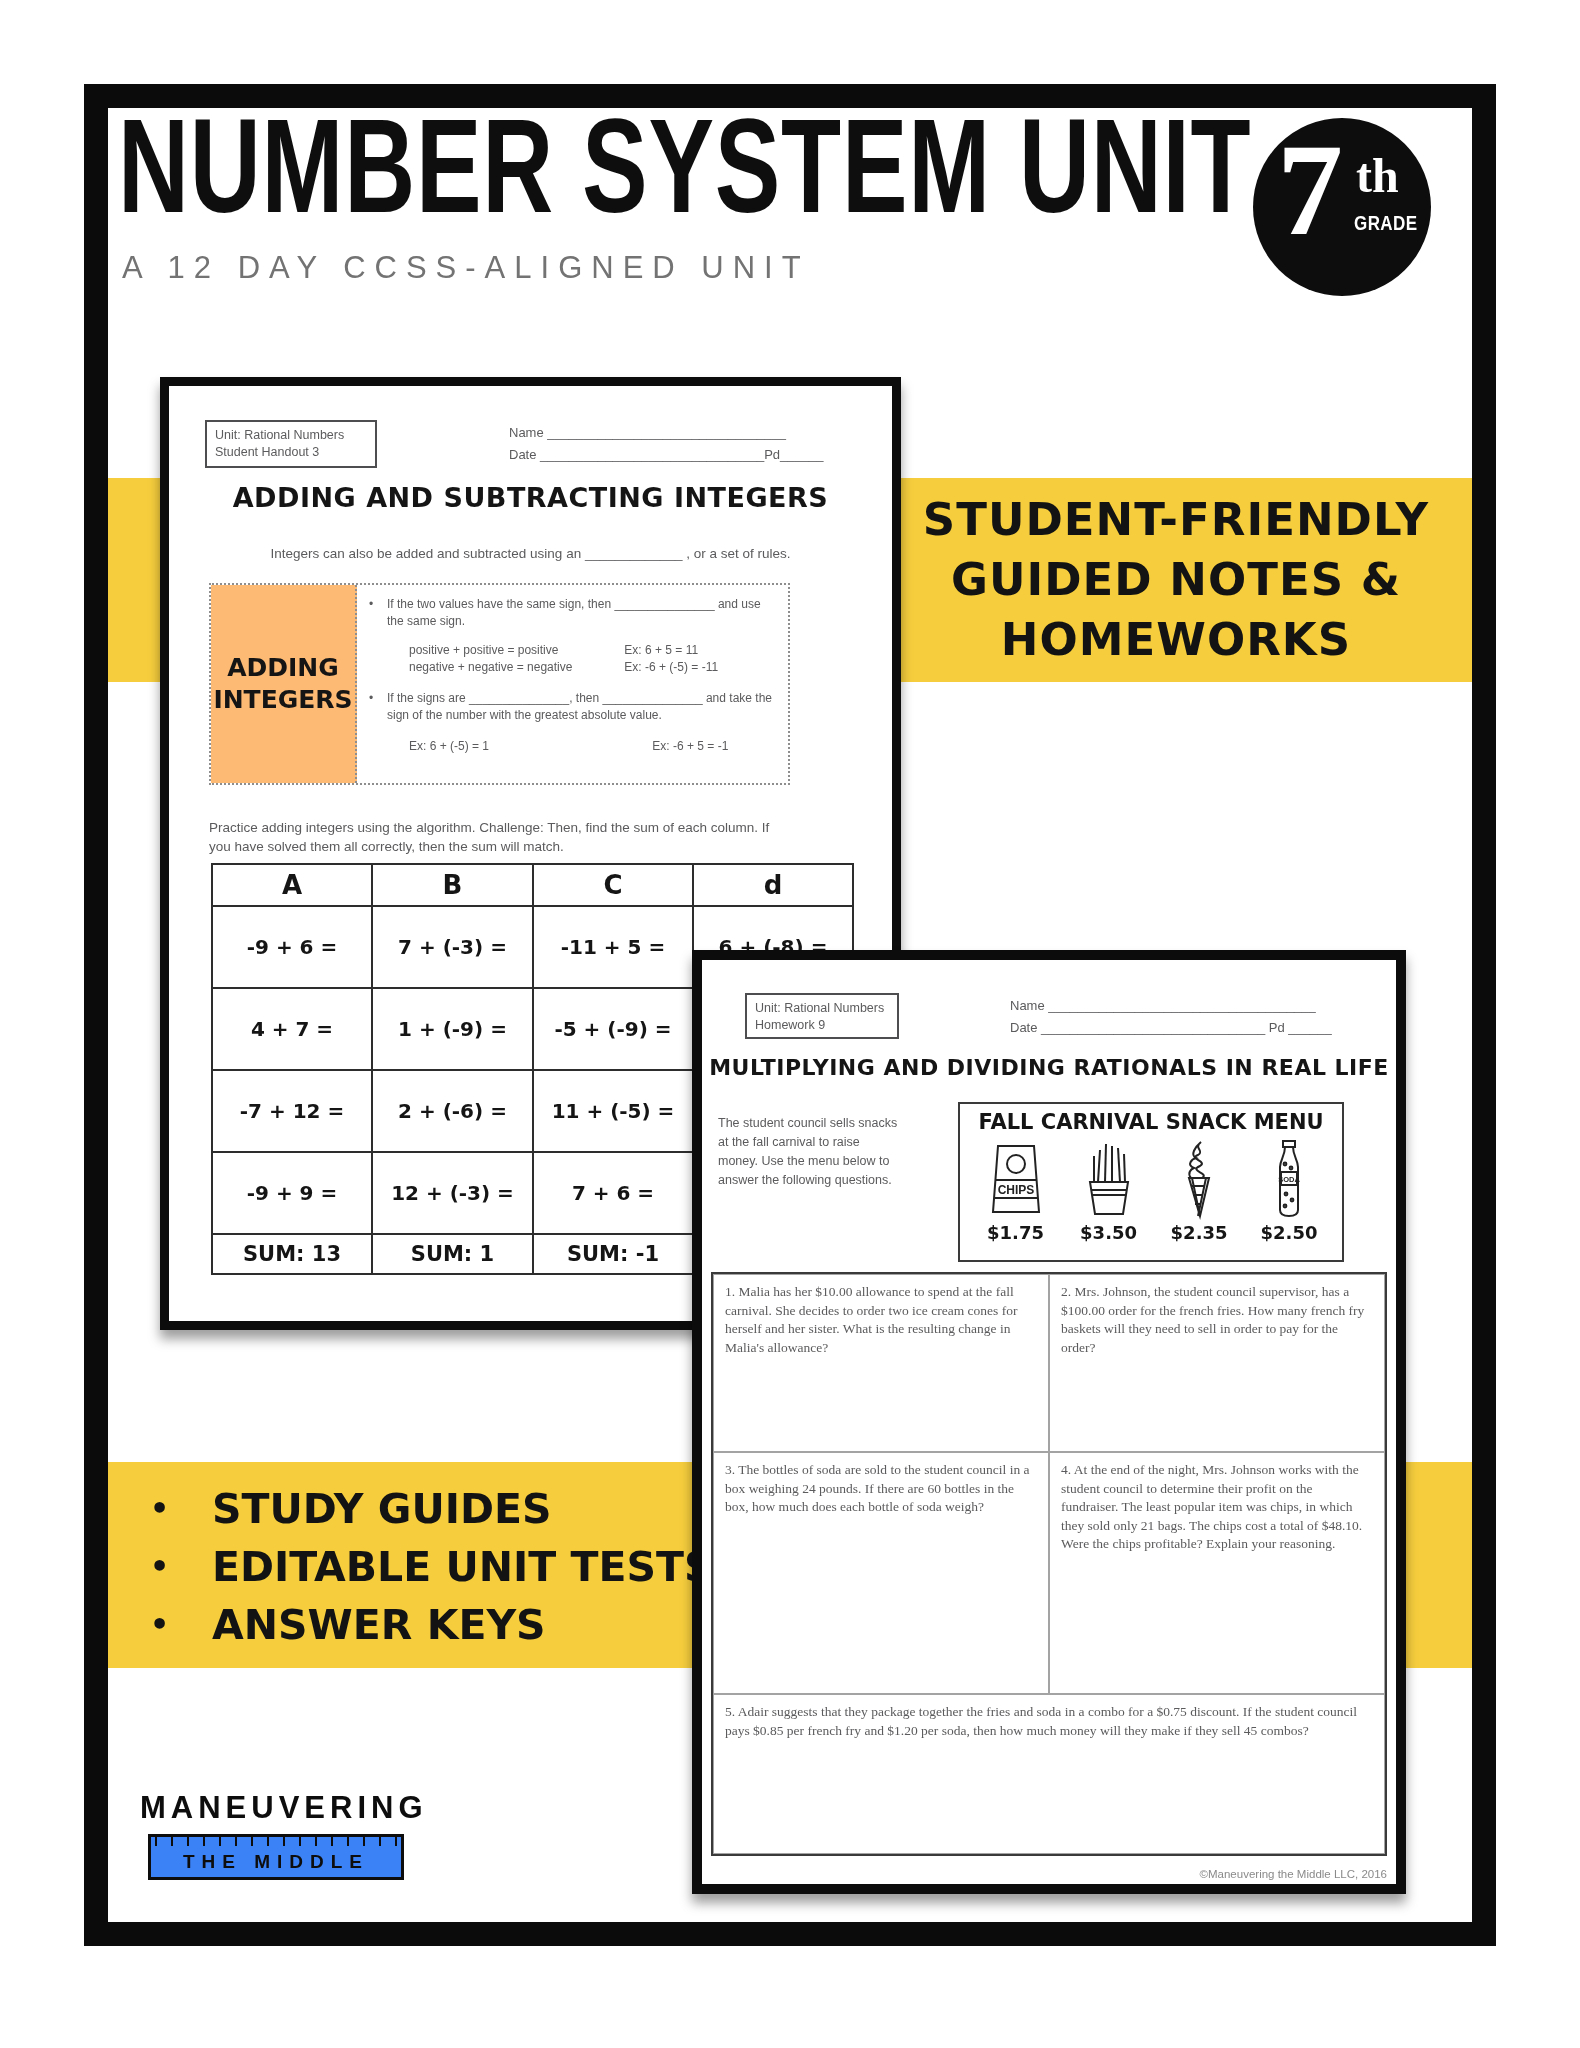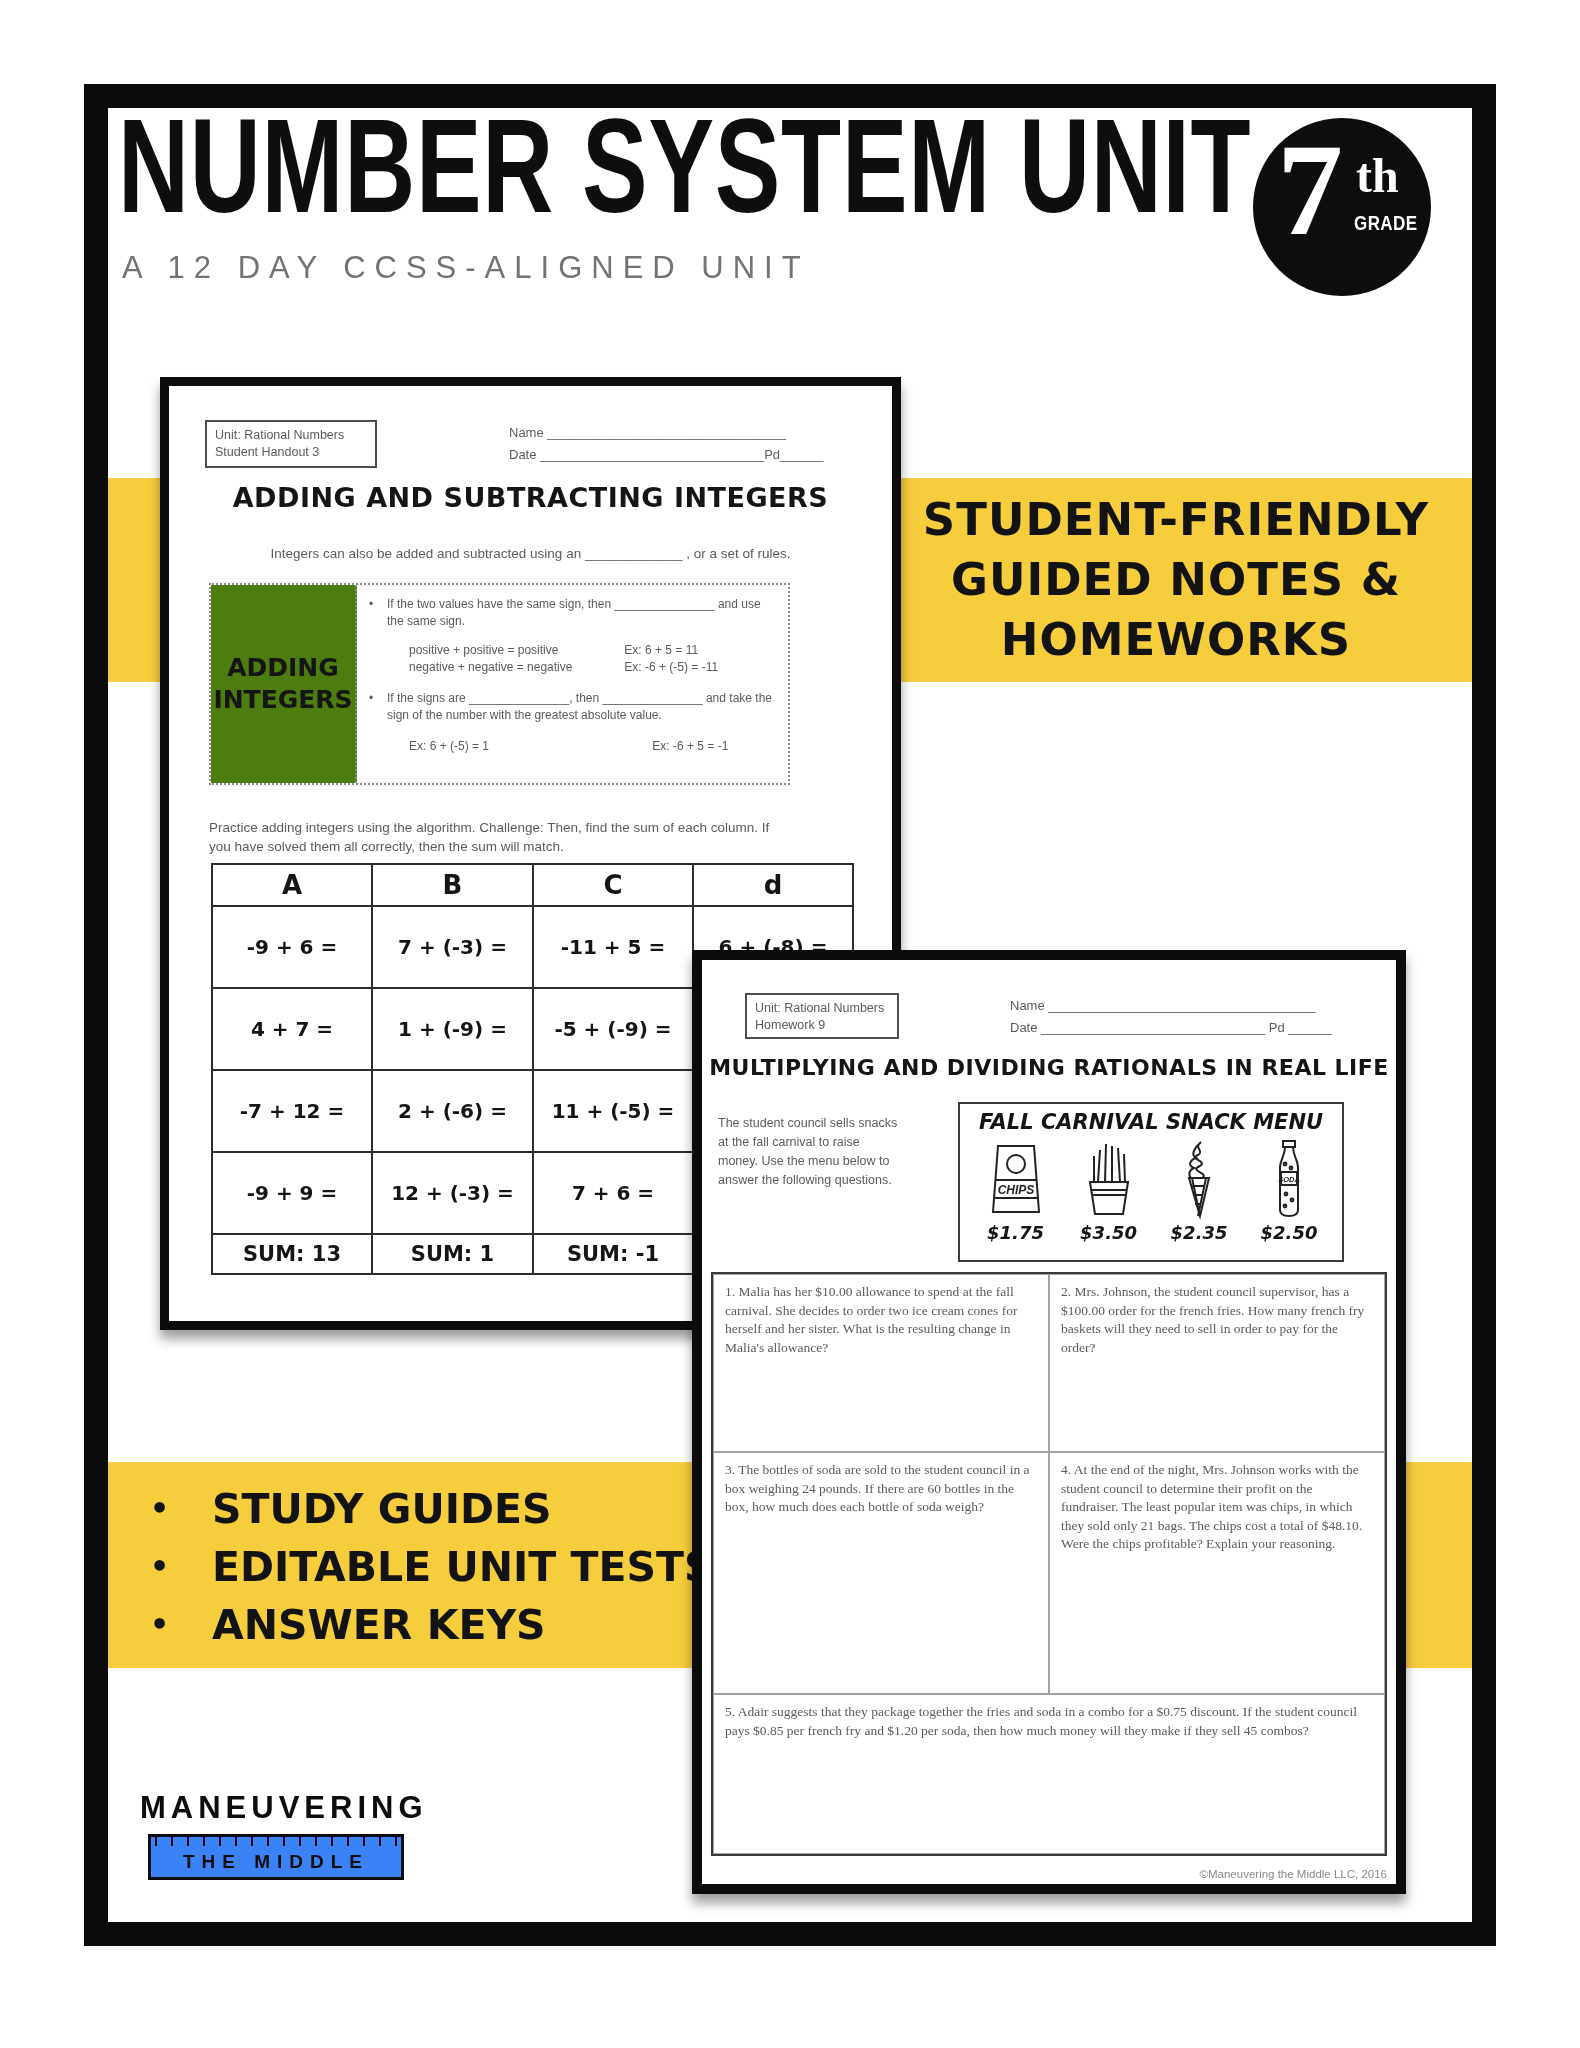--- a/index.html
+++ b/index.html
@@ -47,41 +47,41 @@
   .hand{font-family:"DejaVu Sans","Liberation Sans",sans-serif;font-weight:600;color:#151515;}
   .unit-box{position:absolute;border:2px solid #4e4e50;padding:5px 8px;font-size:12.5px;
             line-height:17px;color:#5b5b5d;box-sizing:border-box;}
   .name-block{position:absolute;font-size:13px;line-height:22px;color:#5b5b5d;white-space:nowrap;}
   .sheet-title{position:absolute;left:0;width:100%;text-align:center;font-size:27px;letter-spacing:0.5px;}
 
   
   .ws1-intro{position:absolute;left:0;top:160px;width:100%;text-align:center;font-size:13.5px;}
   .rules{position:absolute;left:40px;top:197px;width:581px;height:202px;box-sizing:border-box;
          border:2px dotted #8e8e8e;display:flex;}
-  .rules-label{width:144px;flex:0 0 144px;background:#4d7c0f;border-right:2px dotted #8e8e8e;
+  .rules-label{width:144px;flex:0 0 144px;background:#fdba74;border-right:2px dotted #8e8e8e;
                display:flex;flex-direction:column;justify-content:center;align-items:center;
                font-size:25px;line-height:32px;}
   .rules-content{flex:1;padding:11px 12px;font-size:12px;line-height:17px;}
   .rrow{display:flex;}
   .rbullet{width:18px;flex:0 0 18px;}
   .rex{margin-left:40px;}
   .ex-left{display:inline-block;width:212px;} .gap12{height:12px;} .gap14{height:14px;}
   .practice{position:absolute;left:40px;top:432px;width:658px;font-size:13.5px;line-height:19px;}
 
   table.sum-table{position:absolute;left:42px;top:477px;border-collapse:collapse;}
   table.sum-table td{border:2px solid #2d2d2d;text-align:center;vertical-align:middle;padding:0;}
   .col-a{width:160px;} .col-b{width:161px;} .col-c{width:160px;} .col-d{width:160px;}
   .thead-row td{height:40px;font-size:26px;}
   .data-row td{height:80px;font-size:20px;}
   .sum-row td{height:38px;font-size:21px;font-weight:700;}
 
   
   .ws2-intro{position:absolute;left:16px;top:154px;width:184px;font-size:12.5px;line-height:19px;}
   .menu{position:absolute;left:256px;top:142px;width:386px;height:160px;box-sizing:border-box;
-        border:2px solid #3a3a3a;font-style:italic;}
+        border:2px solid #3a3a3a;}
   .menu-title{text-align:center;margin-top:6px;font-size:21px;}
   .menu-items{display:flex;justify-content:space-around;align-items:flex-end;margin-top:4px;padding:0 8px;}
   .menu-item{display:flex;flex-direction:column;align-items:center;}
   .menu-price{font-family:"DejaVu Sans",sans-serif;font-weight:700;font-size:18px;color:#161616;margin-top:2px;}
   .qgrid{position:absolute;left:9px;top:312px;width:676px;box-sizing:border-box;
          display:grid;grid-template-columns:1fr 1fr;border:2px solid #3a3a3a;}
   .qcell{border:1px solid #a3a3a3;padding:8px 11px;font-size:13.5px;line-height:18.5px;box-sizing:border-box;font-family:Liberation Serif, serif;}
   .q-r1{height:178px;} .q-r2{height:242px;} .q-r3{height:160px;grid-column:1 / span 2;}
   .ws2-footer{position:absolute;left:9px;top:908px;width:676px;text-align:right;
               font-size:11.5px;color:#8a8a8a;}

